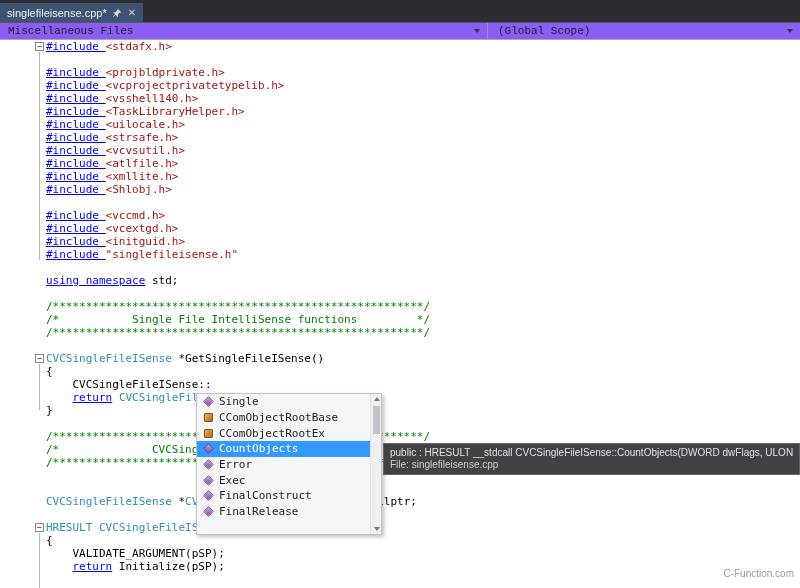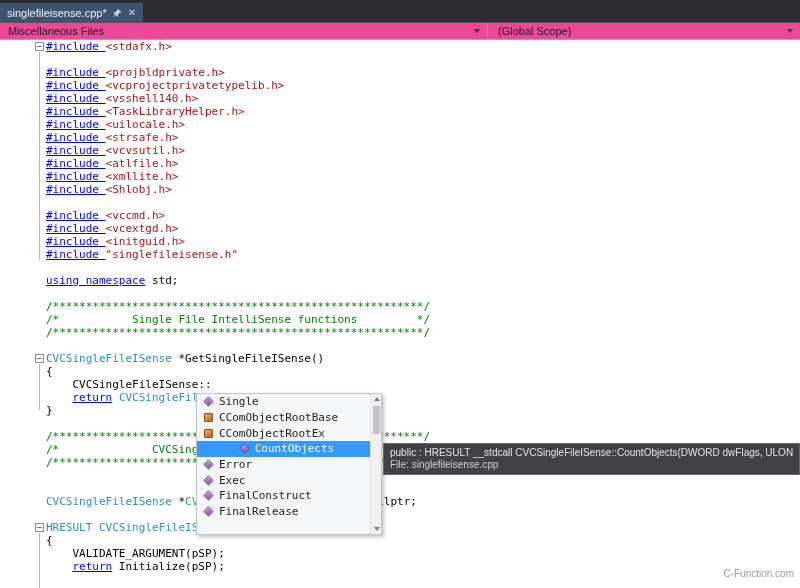--- a/index.html
+++ b/index.html
@@ -7,21 +7,21 @@
   .app { position:relative; width:800px; height:560px; font-family:"Liberation Sans",sans-serif;padding-left:48px; }
 
   
   .tabbar { position:absolute; left:0; top:0; width:800px; height:22px; background:#2b2b30; }
   .tab { position:absolute; left:0; top:3px; height:19px; background:#3e5371; display:flex; align-items:center; padding:0 7px; gap:6px; }
   .tab-title { color:#f0f0f0; font-size:11px; white-space:nowrap; }
   .tab-pin { display:flex; align-items:center; cursor:pointer; }
   .tab-close { color:#d8d8d8; font-size:10px; line-height:10px; cursor:pointer; }
 
   
-  .navbar { position:absolute; left:0; top:22px; width:800px; height:18px; background:#ec4899; border-top:1px solid #55555a; border-bottom:1px solid #a8a8a8; display:flex; }
+  .navbar { position:absolute; left:0; top:22px; width:800px; height:18px; background:#8b5cf6; border-top:1px solid #55555a; border-bottom:1px solid #a8a8a8; display:flex;font-family:Liberation Mono, monospace; }
   .combo { display:flex; align-items:center; font-size:11px; color:#1e1e1e; cursor:pointer; }
   .combo-left { width:488px; border-right:1px solid #9a9a9a; }
   .combo-left span:first-child { margin-left:8px; }
   .combo-right { flex:1; }
   .combo-right span:first-child { margin-left:10px; }
   .chev { width:0; height:0; border-left:3.5px solid transparent; border-right:3.5px solid transparent; border-top:4px solid #3a3a3a; margin-left:auto; margin-right:7px; }
 
   
   .editor { position:absolute; left:0; top:40px; width:800px; height:548px; background:#ffffff; overflow:hidden; }
   .code { position:absolute; left:46px; top:0; font-family:"DejaVu Sans Mono","Liberation Mono",monospace; font-size:11px; line-height:13px; white-space:pre; }
@@ -36,21 +36,21 @@
   .fold-box { position:absolute; left:35px; width:9px; height:9px; border:1px solid #8a8a8a; background:#ffffff; color:#3a3a3a; font-size:9px; line-height:7px; text-align:center; cursor:pointer; font-family:"DejaVu Sans Mono",monospace; }
   .fold-guide { position:absolute; left:39px; width:0; border-left:1px solid #b8b8b8; }
   .g1 { top:12px;  height:208px; }
   .g2 { top:324px; height:46px;  }
   .g3 { top:493px; height:55px;  }
 
   
   .popup { position:absolute; left:196px; top:353px; width:186px; height:142px; background:#f5f6f7; border:1px solid #c3c4c9; box-shadow:2px 2px 4px rgba(0,0,0,.25); z-index:10; }
   .plist { position:absolute; left:0; top:0; right:11px; bottom:0; overflow:hidden; }
   .ci { height:15.66px; display:flex; align-items:center; padding-left:4px; cursor:pointer; }
-  .ci.sel { background:#3399ff;justify-content:center; }
+  .ci.sel { background:#3399ff; }
   .ci.sel .ci-label { color:#ffffff; }
   .ci-icon { width:9px; height:9px; margin:0 6px 0 3px; flex:none; }
   .ci-icon.method { background:linear-gradient(135deg,#c79ed6,#8a4fa8); border:1px solid #6d3d85; transform:rotate(45deg) scale(.85); }
   .ci-icon.class  { background:linear-gradient(135deg,#f0b050,#c06820); border:1px solid #8d5012; border-radius:1px; }
   .ci-label { font-family:"DejaVu Sans Mono","Liberation Mono",monospace; font-size:11px; color:#1e1e1e; white-space:nowrap; }
   .pscroll { position:absolute; right:0; top:0; width:11px; height:100%; background:#f0f0f1; border-left:1px solid #e2e2e4; cursor:pointer; }
   .pthumb { position:absolute; left:2px; top:12px; width:7px; height:28px; background:#c2c3c9; }
   .parrow { position:absolute; left:2.5px; width:0; height:0; border-left:3px solid transparent; border-right:3px solid transparent; }
   .parrow.up { top:3px; border-bottom:4px solid #7a7a7e; }
   .parrow.down { bottom:3px; border-top:4px solid #7a7a7e; }

